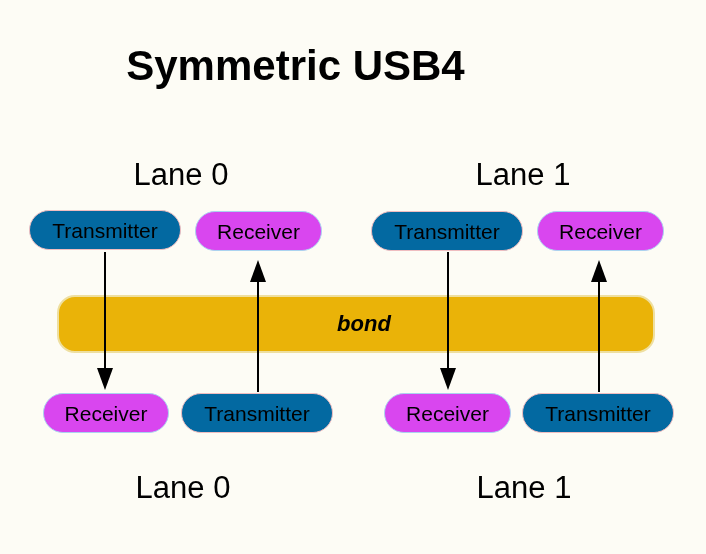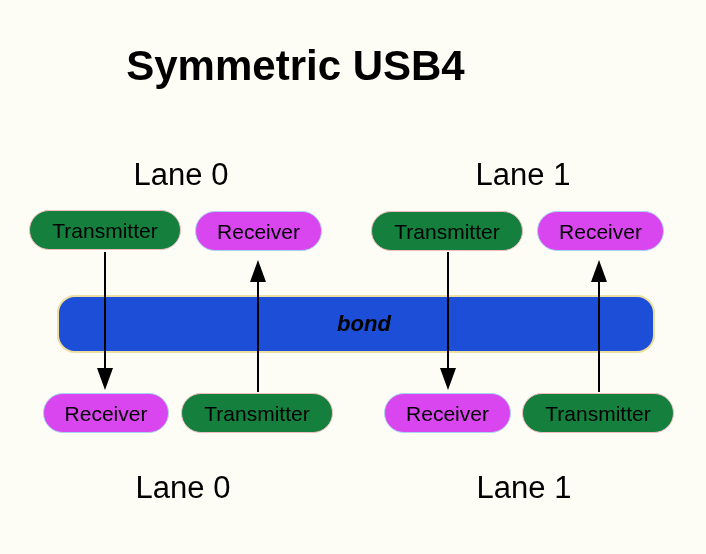--- a/index.html
+++ b/index.html
@@ -16,25 +16,25 @@
       text-align: center; font-weight: bold; font-size: 42px;
     }
     .lane-label {
       position: absolute; font-size: 31px; width: 160px; text-align: center;
     }
     .node {
       position: absolute; height: 40px; border-radius: 20px;
       font-size: 21px; line-height: 40px; text-align: center;
       box-sizing: border-box;
     }
-    .tx { background: #15803d; border: 1.5px solid #efbdc0; }
+    .tx { background: #0369a1; border: 1.5px solid #efbdc0; }
     .rx { background: #d946ef; border: 1.5px solid #abd3ef; }
     .bond {
       position: absolute; left: 57px; top: 295px; width: 598px; height: 58px;
-      background: #1d4ed8; border: 2px solid #eedfa0; border-radius: 18px;
+      background: #eab308; border: 2px solid #eedfa0; border-radius: 18px;
       box-sizing: border-box; text-align: center; line-height: 54px;
       font-size: 22px; font-weight: bold; font-style: italic; padding-left: 16px;
     }
     svg.arrows { position: absolute; left: 0; top: 0; }
   </style>
 </head>
 <body>
 
 <div class="title">Symmetric USB4</div>
 

